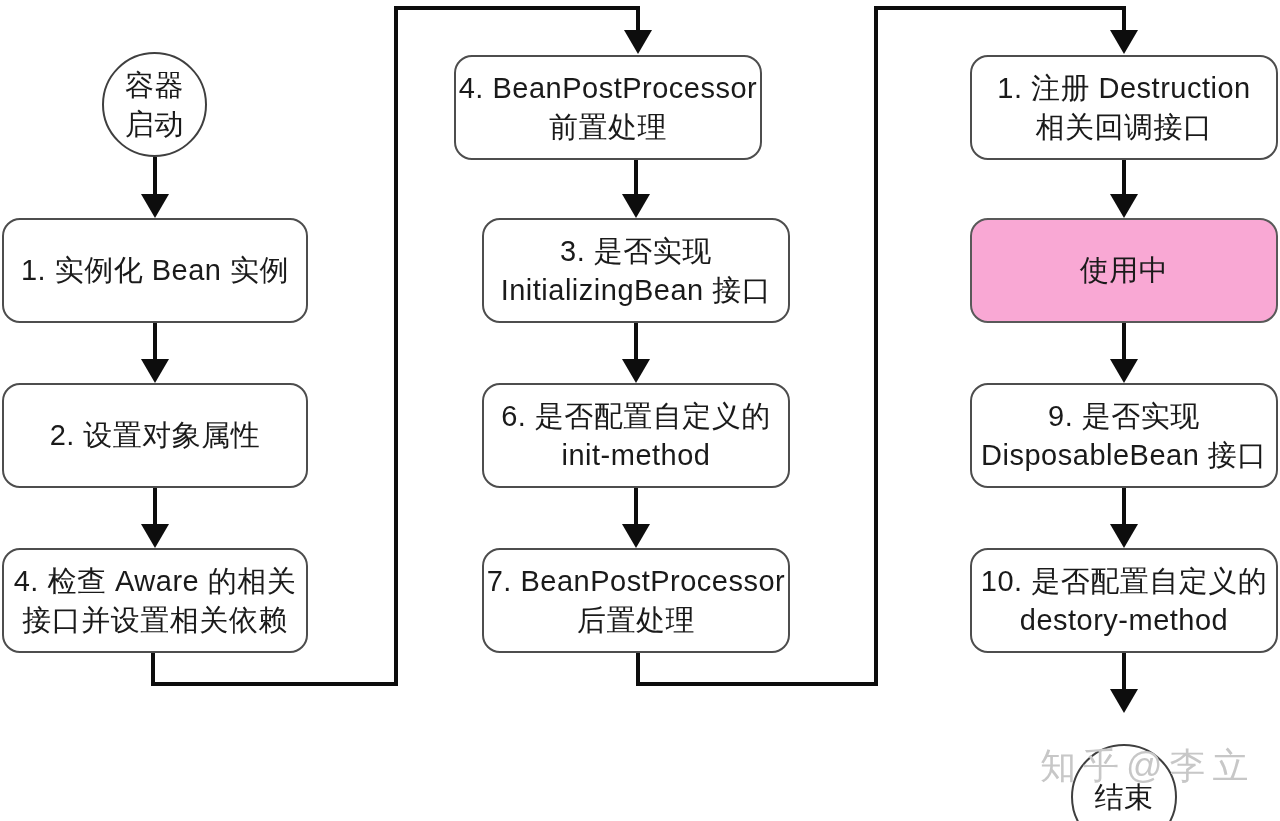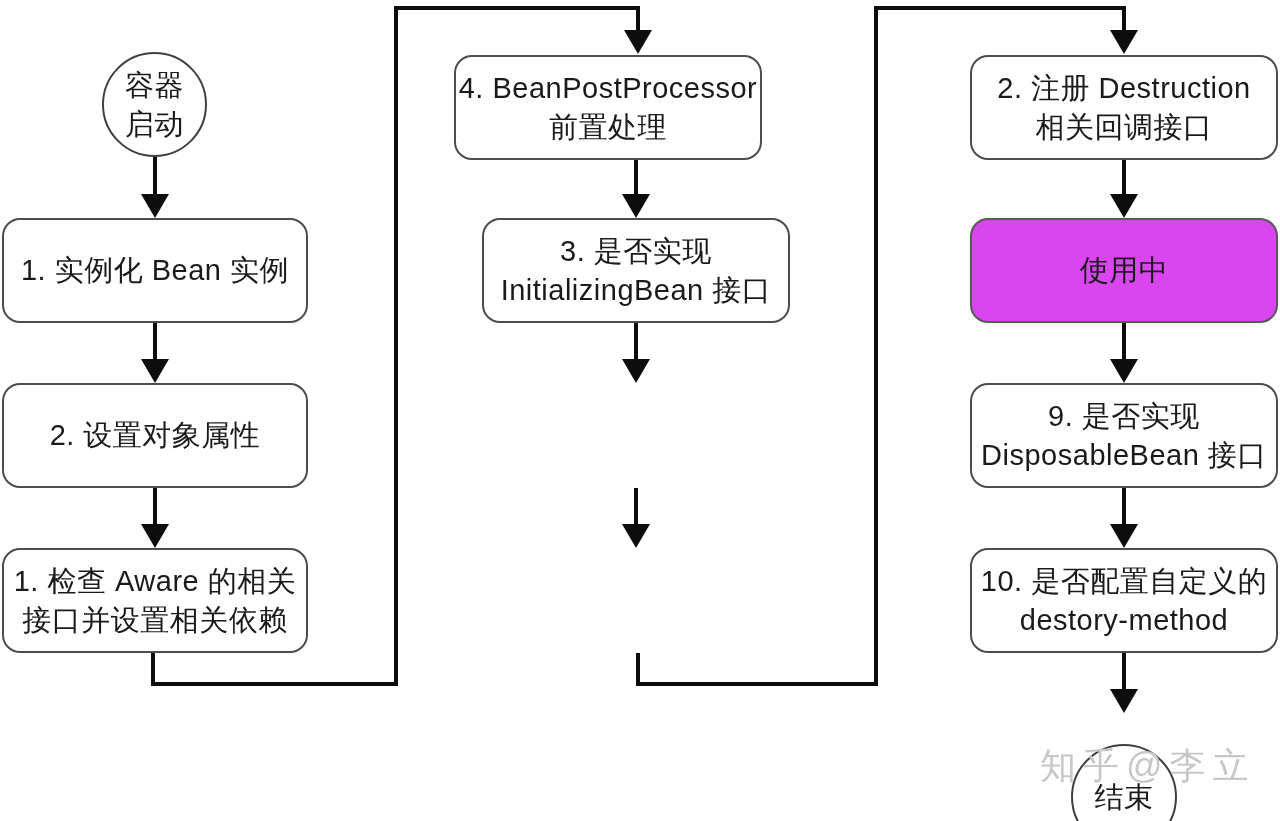--- a/index.html
+++ b/index.html
@@ -24,21 +24,21 @@
     display: flex;
     align-items: center;
     justify-content: center;
     z-index: 2;
   }
   .node.circle {
     border-radius: 50%;
     border: 2px solid #3f3f3f;
   }
   .node.gray {
-    background: #d946ef;
+    background: #f9a8d4;
     border-color: #595959;
   }
   .label {
     font-size: 29px;
     line-height: 39px;
     color: #1a1a1a;
     text-align: center;
     white-space: pre-line;
     letter-spacing: 0.5px;
   }
@@ -120,35 +120,43 @@
     <span class="label">容器
 启动</span>
   </div>
   <div class="node" style="left:2px;top:218px;width:306px;height:105px">
     <span class="label">1. 实例化 Bean 实例</span>
   </div>
   <div class="node" style="left:2px;top:383px;width:306px;height:105px">
     <span class="label">2. 设置对象属性</span>
   </div>
   <div class="node" style="left:2px;top:548px;width:306px;height:105px">
-    <span class="label">1. 检查 Aware 的相关
+    <span class="label">4. 检查 Aware 的相关
 接口并设置相关依赖</span>
   </div>
 
   <div class="node" style="left:454px;top:55px;width:308px;height:105px">
     <span class="label">4. BeanPostProcessor
 前置处理</span>
   </div>
   <div class="node" style="left:482px;top:218px;width:308px;height:105px">
     <span class="label">3. 是否实现
 InitializingBean 接口</span>
   </div>
+  <div class="node" style="left:482px;top:383px;width:308px;height:105px">
+    <span class="label">6. 是否配置自定义的
+init-method</span>
+  </div>
+  <div class="node" style="left:482px;top:548px;width:308px;height:105px">
+    <span class="label">7. BeanPostProcessor
+后置处理</span>
+  </div>
 
   <div class="node" style="left:970px;top:55px;width:308px;height:105px">
-    <span class="label">2. 注册 Destruction
+    <span class="label">1. 注册 Destruction
 相关回调接口</span>
   </div>
   <div class="node gray" style="left:970px;top:218px;width:308px;height:105px">
     <span class="label">使用中</span>
   </div>
   <div class="node" style="left:970px;top:383px;width:308px;height:105px">
     <span class="label">9. 是否实现
 DisposableBean 接口</span>
   </div>
   <div class="node" style="left:970px;top:548px;width:308px;height:105px">

